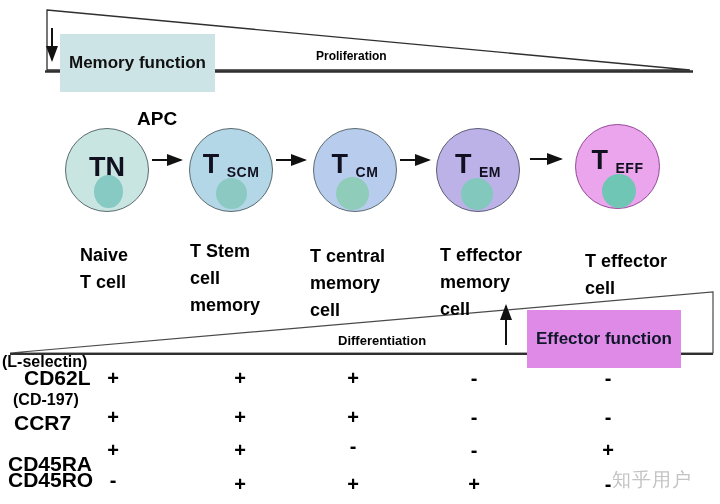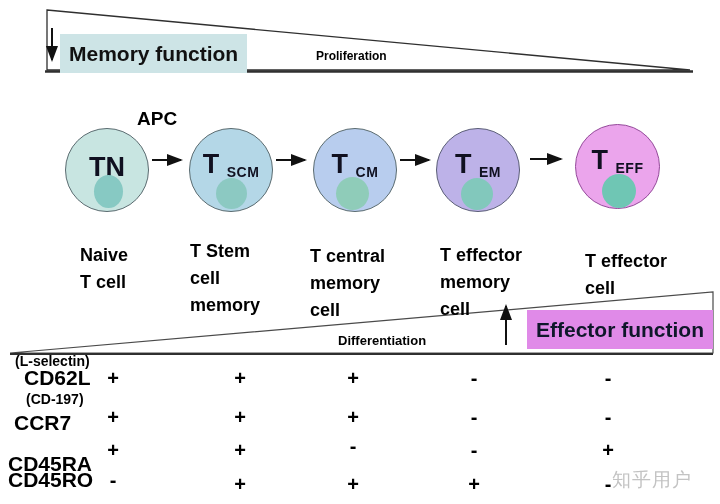--- a/index.html
+++ b/index.html
@@ -2,33 +2,33 @@
 <html><head>
 <meta charset="utf-8">
 <style>
   html,body{margin:0;padding:0;background:#fff;}
   .canvas{
     position:relative;width:720px;height:504px;background:#ffffff;overflow:hidden;
     font-family:"Liberation Sans","DejaVu Sans",sans-serif;color:#000;
   }
   .abs{position:absolute;}
   svg.layer{position:absolute;left:0;top:0;width:720px;height:504px;}
-  .hl-label{font-weight:bold;font-size:21px;padding:7px 9px;line-height:1.2;}
+  .hl-label{font-weight:bold;font-size:17px;padding:19px 9px;line-height:1.2;}
   .memfunc{left:60px;top:34px;background:#cde4e6;color:#111;}
   .prolif{left:316px;top:49px;font-weight:bold;font-size:12px;}
   .apc{left:137px;top:108px;font-weight:bold;font-size:19px;}
   .cell-circle{position:absolute;border-radius:50%;border:1.5px solid #5a6b70;box-sizing:border-box;}
   .cell-sym{position:absolute;width:100%;text-align:center;top:20px;font-weight:bold;font-size:27px;letter-spacing:0px;color:#101020;}
   .cell-sym .sub{font-size:14px;position:relative;top:4px;letter-spacing:0.5px;}
   .nucleus{position:absolute;border-radius:50%;}
   .cellname{position:absolute;font-weight:bold;font-size:18px;line-height:1.5;white-space:pre-line;}
   .diffword{left:338px;top:333px;font-weight:bold;font-size:13px;}
   .efffunc{left:527px;top:310px;background:#e08ae8;color:#0f172a;}
   .mklabel{position:absolute;font-weight:bold;font-size:21px;}
-  .mksub{position:absolute;font-weight:bold;font-size:14px;margin-left:13px;}
+  .mksub{position:absolute;font-weight:bold;font-size:16px;}
   .mkval{position:absolute;width:40px;text-align:center;font-weight:bold;font-size:20px;line-height:24px;}
   .watermark{left:612px;top:467px;color:#c3c3c3;font-size:19px;letter-spacing:1px;}
 </style>
 </head>
 <body>
 
 <div class="canvas">
 
   <svg class="layer">
     <defs>

